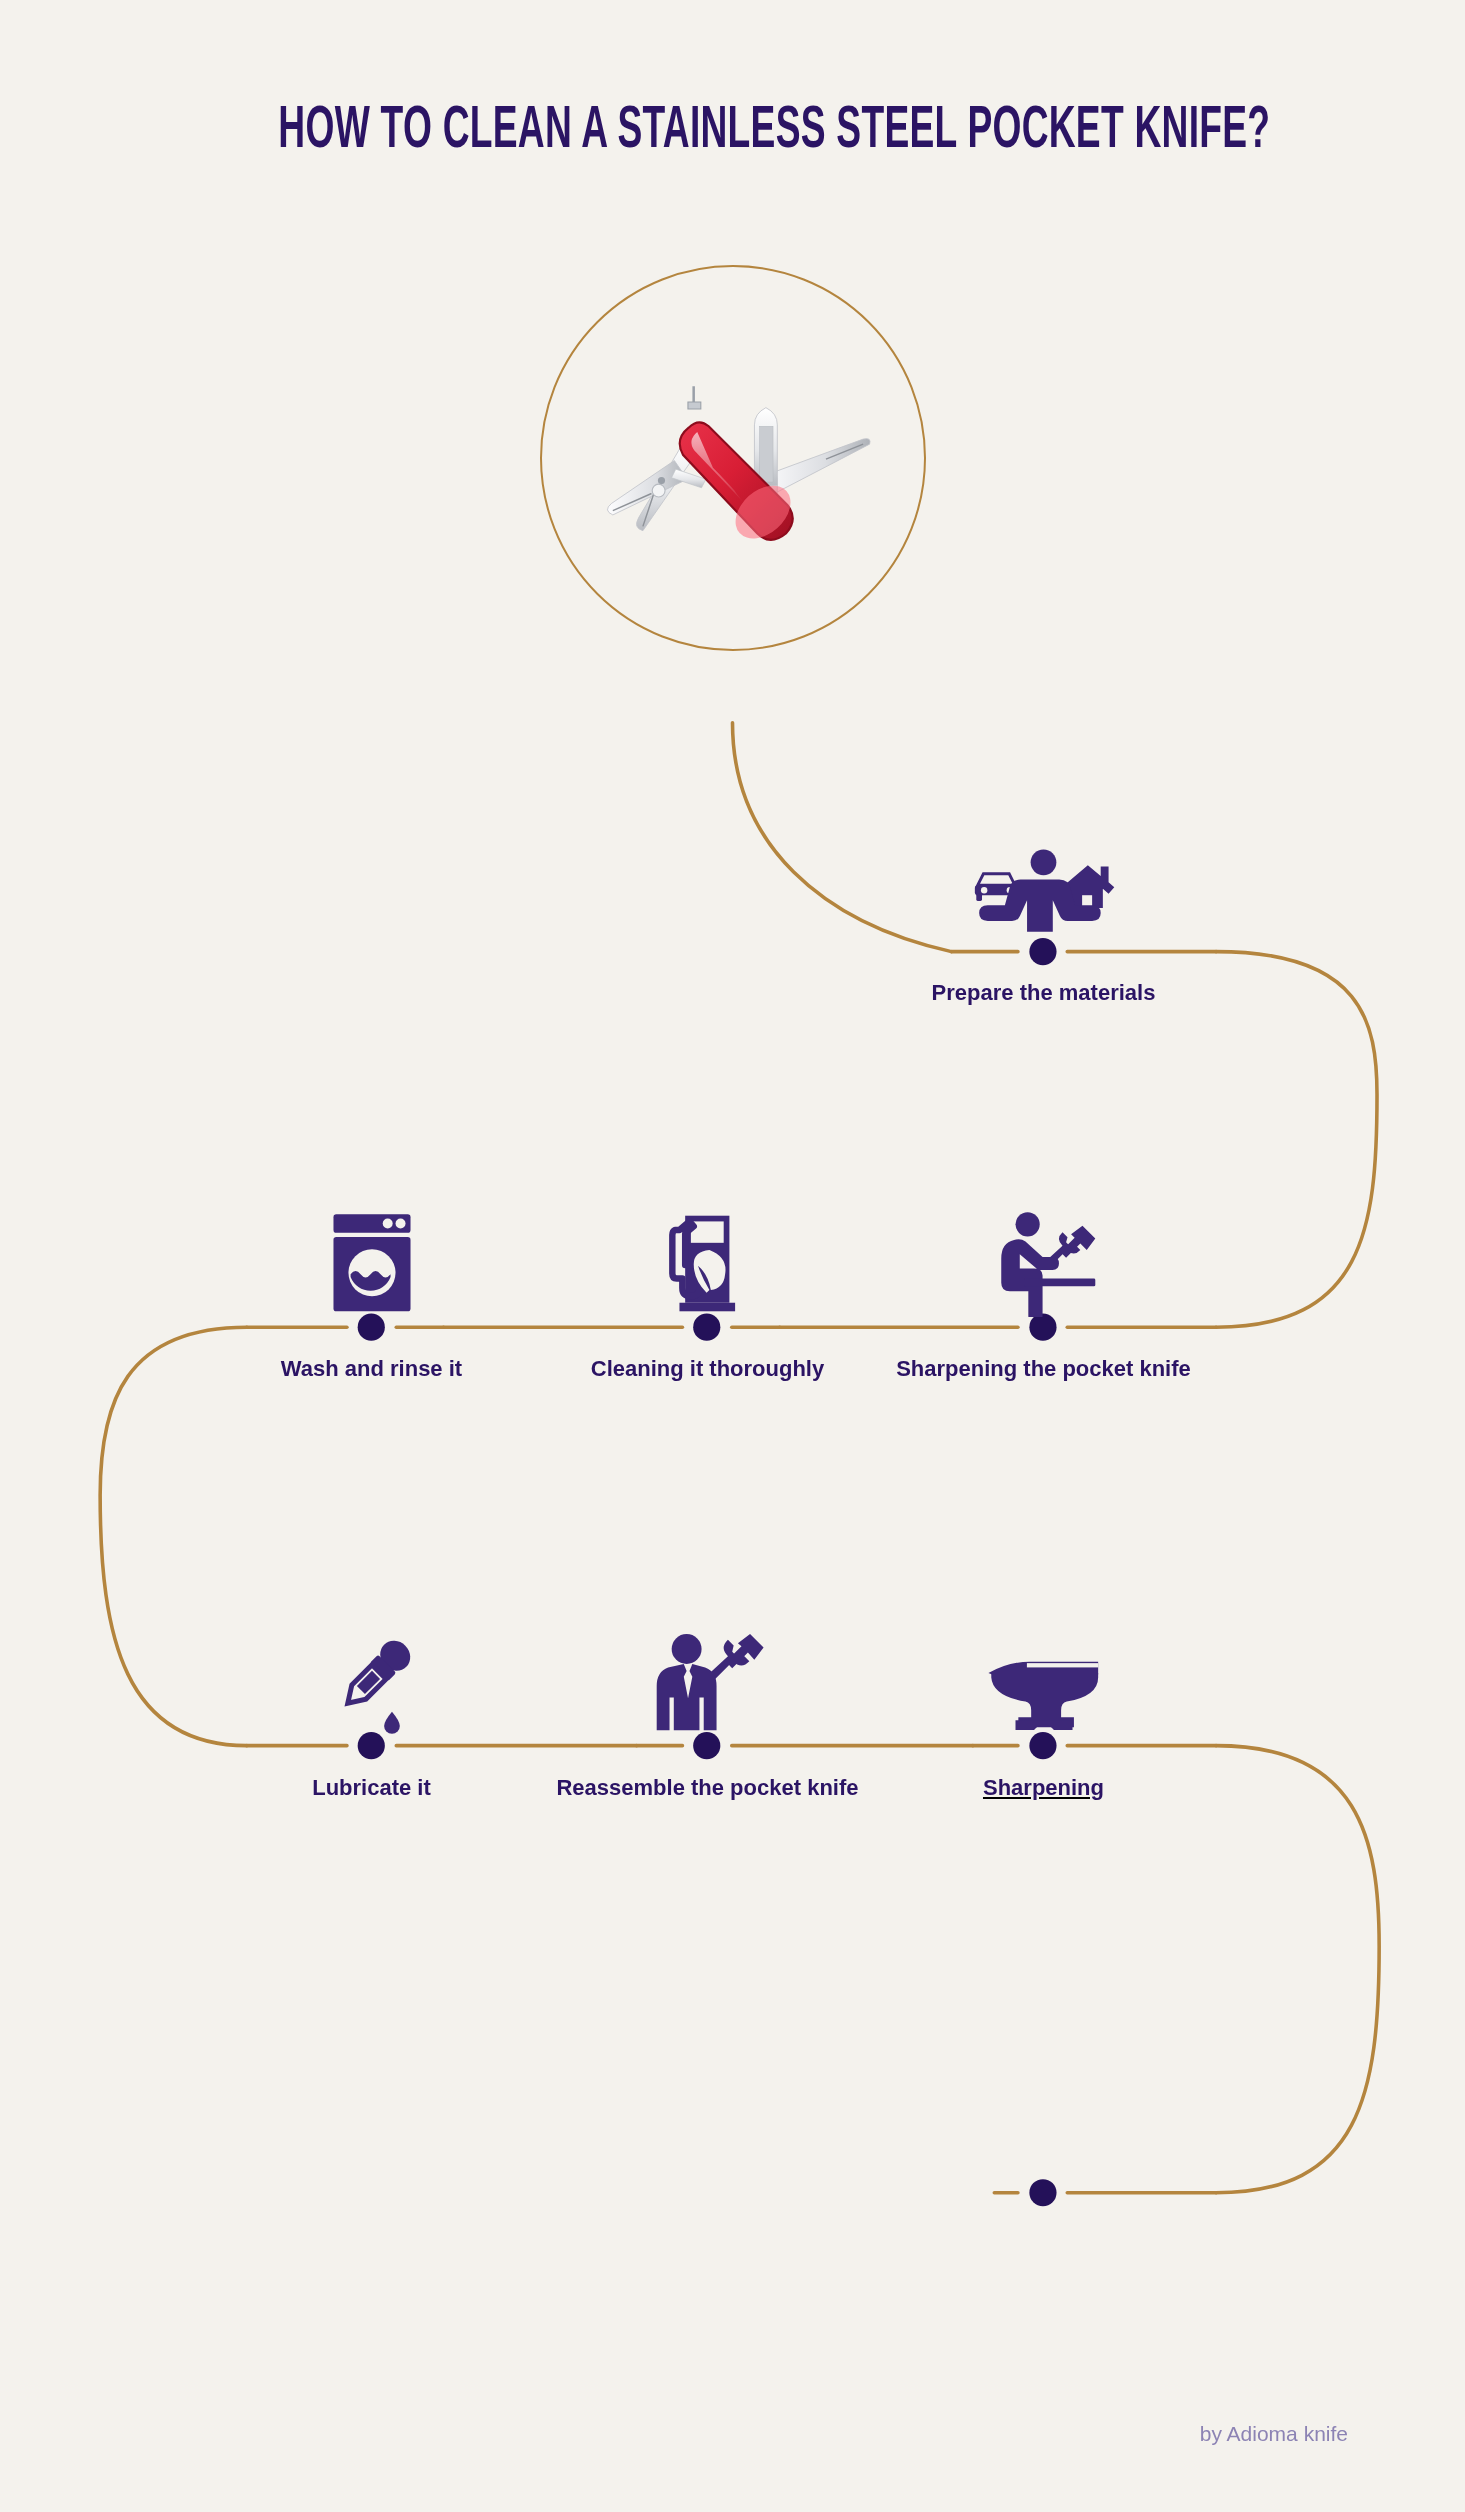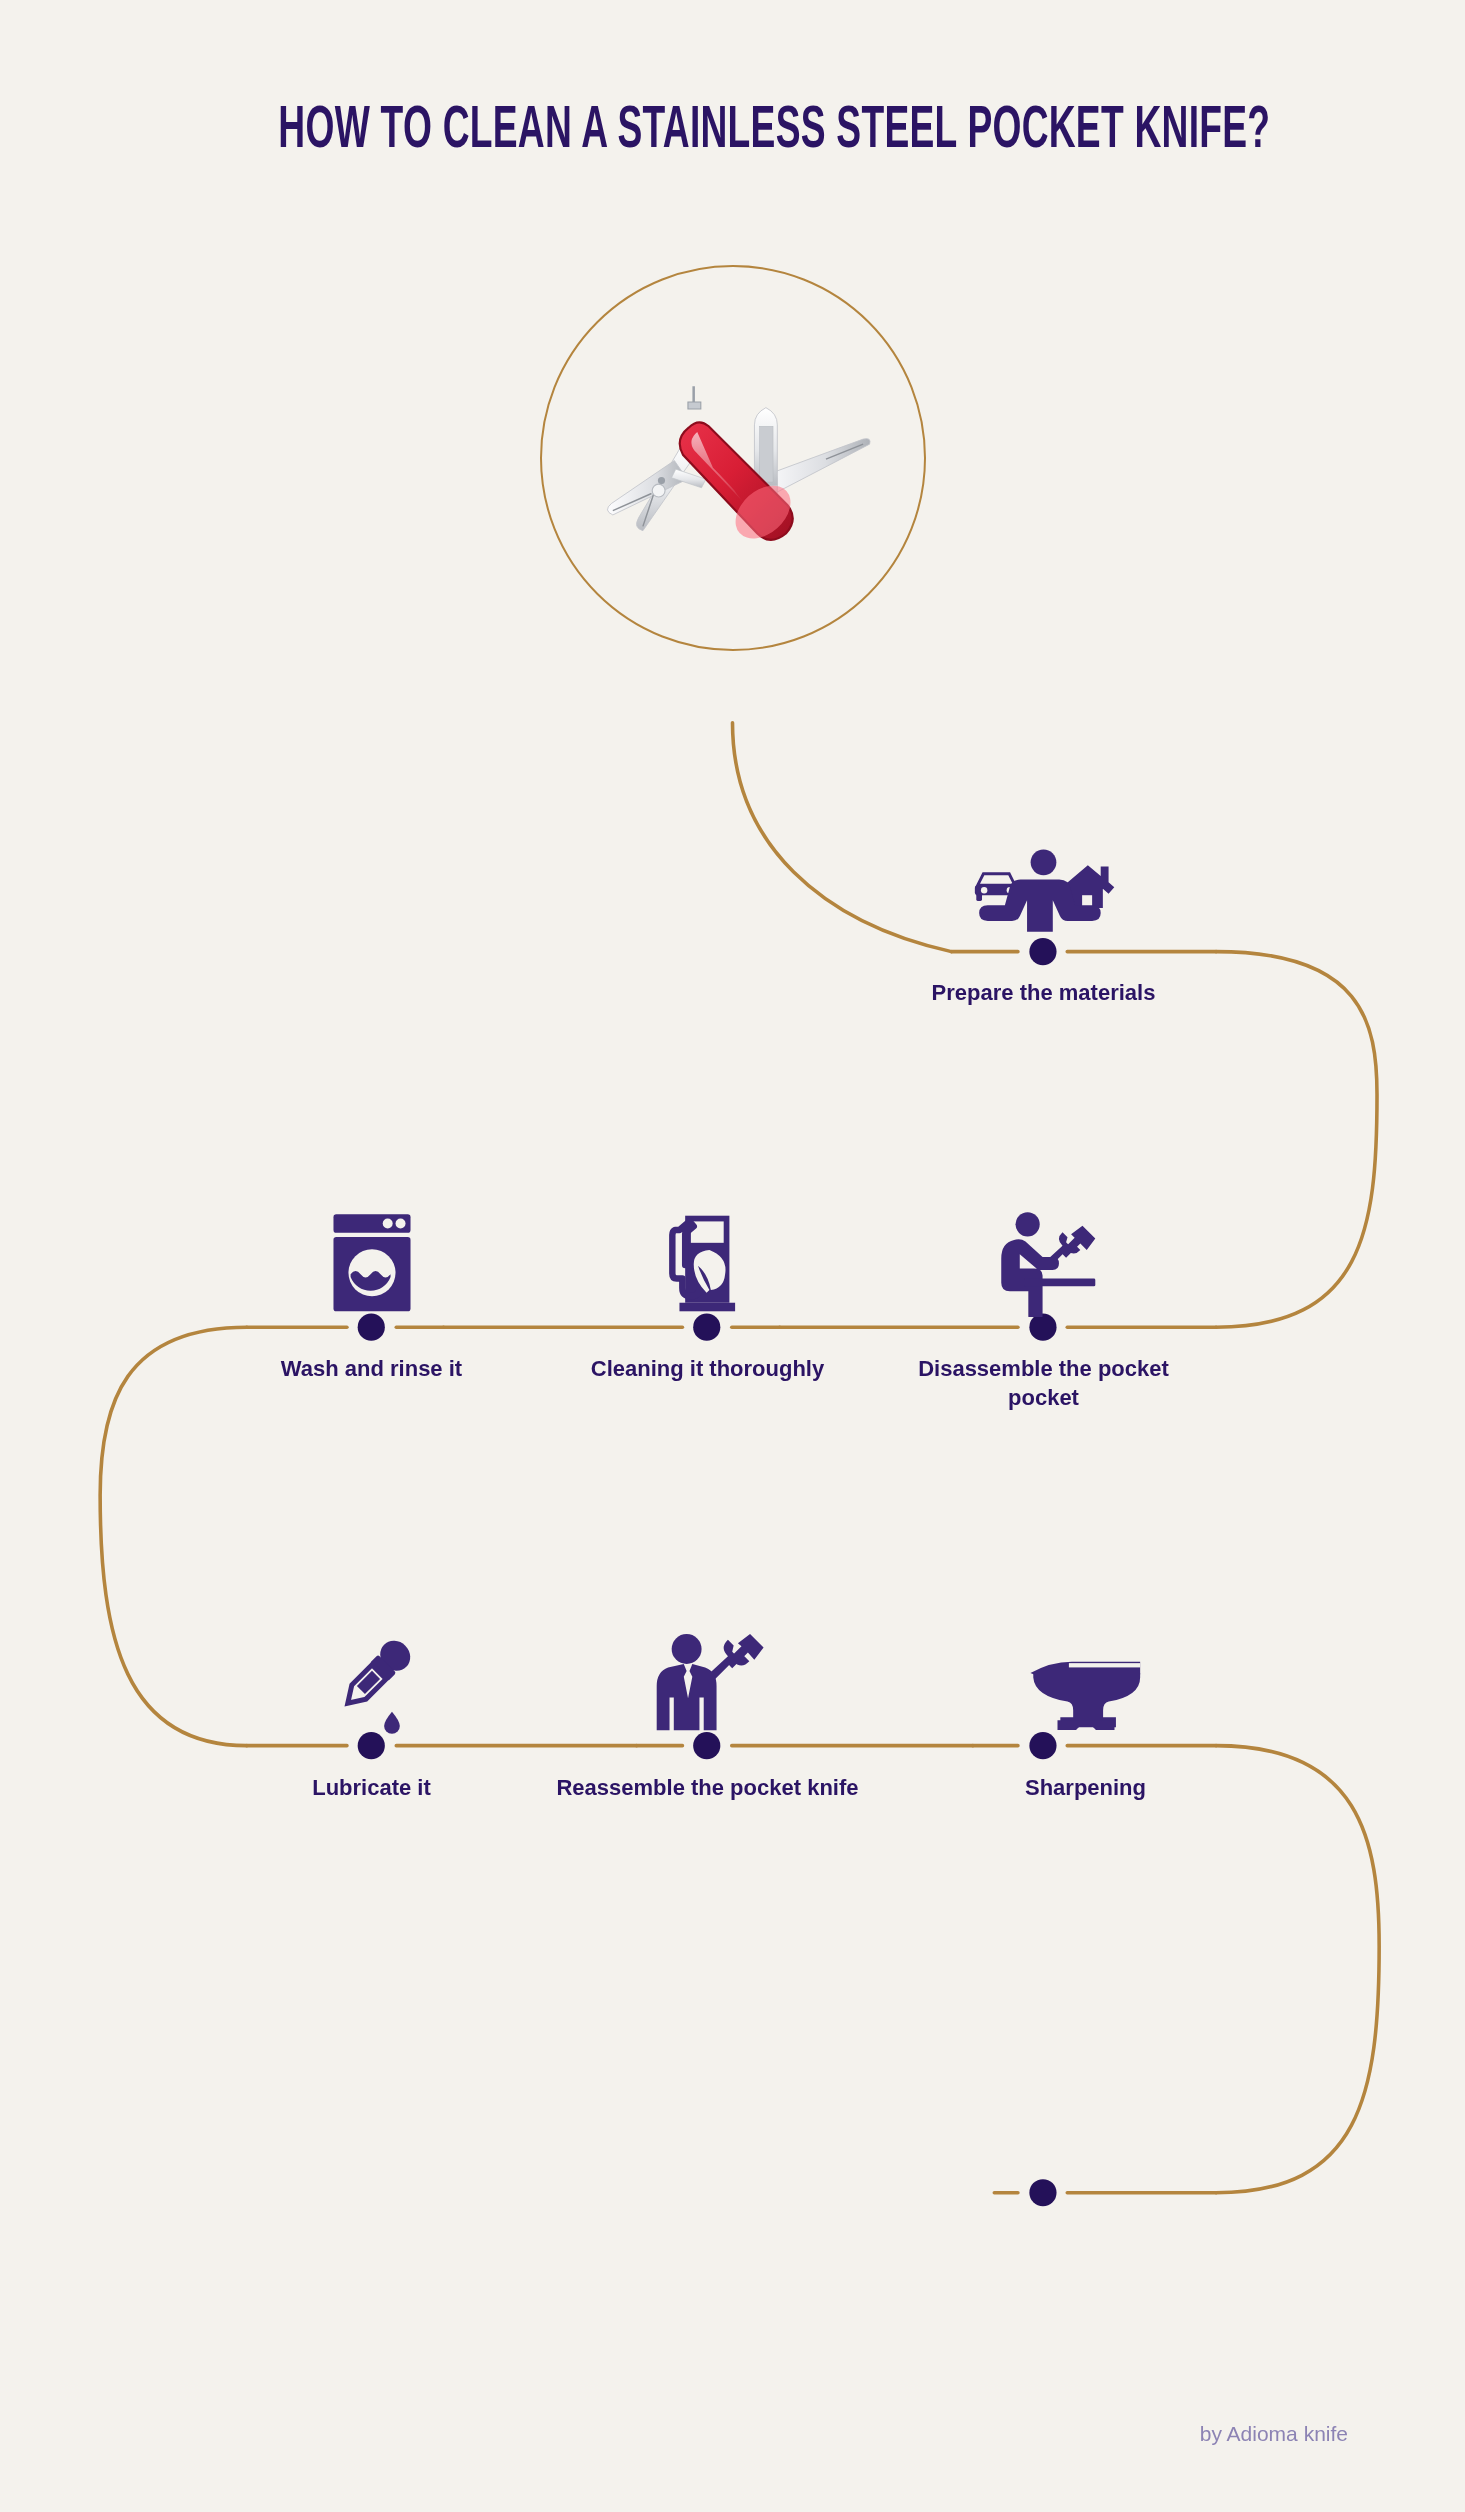--- a/index.html
+++ b/index.html
@@ -198,21 +198,21 @@
       <svg width="114" height="107" viewBox="0 0 160 150" fill="#3d2878">
         <circle cx="57" cy="20" r="17"></circle>
         <path d="M38 42 q-18 4 -18 26 v34 q0 12 12 12 h26 v34 q0 10 10 10 t10-10 V92 q0-10-12-10 H46 V62 l26 22 h20 q9 0 9-9 t-9-9 H78 L54 44 q-7-5-16-2 z"></path>
         <rect x="52" y="96" width="100" height="11" rx="2"></rect>
 
         <path d="M104 52 q-10-10 0-19 l7 7 -2 7 6 6 7-2 7 7 q-9 10-19 0 l-22 22 -7-7 z" transform="translate(2,-2)"></path>
 
         <path d="M118 34 l16-12 18 18 -12 16 -9-9 -20 20 -8-8 20-20 z"></path>
       </svg>
     </div>
-    <div class="label">Disassemble the pocket pocket</div>
+    <div class="label">Sharpening the pocket knife</div>
   </div>
 
   <div class="node" style="left:707px;top:1152px;">
     <div class="icon">
       <svg width="100" height="107" viewBox="0 0 140 150" fill="#3d2878">
 
         <rect x="38" y="8" width="62" height="122"></rect>
         <rect x="46" y="16" width="46" height="30" fill="#f4f2ed"></rect>
         <rect x="30" y="130" width="78" height="12"></rect>
 
@@ -260,21 +260,21 @@
         <path d="M24 54 q-16 6 -16 26 v62 h18 V96 h6 v46 h36 V96 h6 v46 h18 V80 q0-20-16-26 l-18-5 -4 10 4 8 -6 30 -6-30 4-8 -4-10 z"></path>
 
         <path d="M104 44 q-12-12 0-23 l8 8 -2 9 7 7 9-2 8 8 q-11 12-23 0 l-26 26 -8-8 z" transform="translate(4,-6)"></path>
 
         <path d="M122 20 l17-13 19 19 -13 17 -9-10 -22 22 -9-9 22-22 z"></path>
       </svg>
     </div>
     <div class="label">Reassemble the pocket knife</div>
   </div>
 
-  <div class="node" style="left:1085px;top:1571px;">
+  <div class="node" style="left:1043px;top:1571px;text-decoration:underline;">
     <div class="icon">
       <svg width="114" height="93" viewBox="0 0 160 130" fill="#3d2878">
         <path d="M2 42 q28-16 58-16 h96 v18 H58 q-16 0-26 10 z"></path>
         <rect x="56" y="28" width="100" height="6" fill="#f4f2ed"></rect>
         <path d="M6 42 h150 v6 q0 26 -44 34 -8 2 -8 12 v10 h18 v14 H44 v-14 h18 v-10 q0-10-8-12 Q8 74 6 48 z"></path>
         <path d="M40 108 h80 v14 H94 q-6-8 -14-8 t-14 8 H40 z"></path>
       </svg>
     </div>
     <div class="label">Sharpening</div>
   </div>

